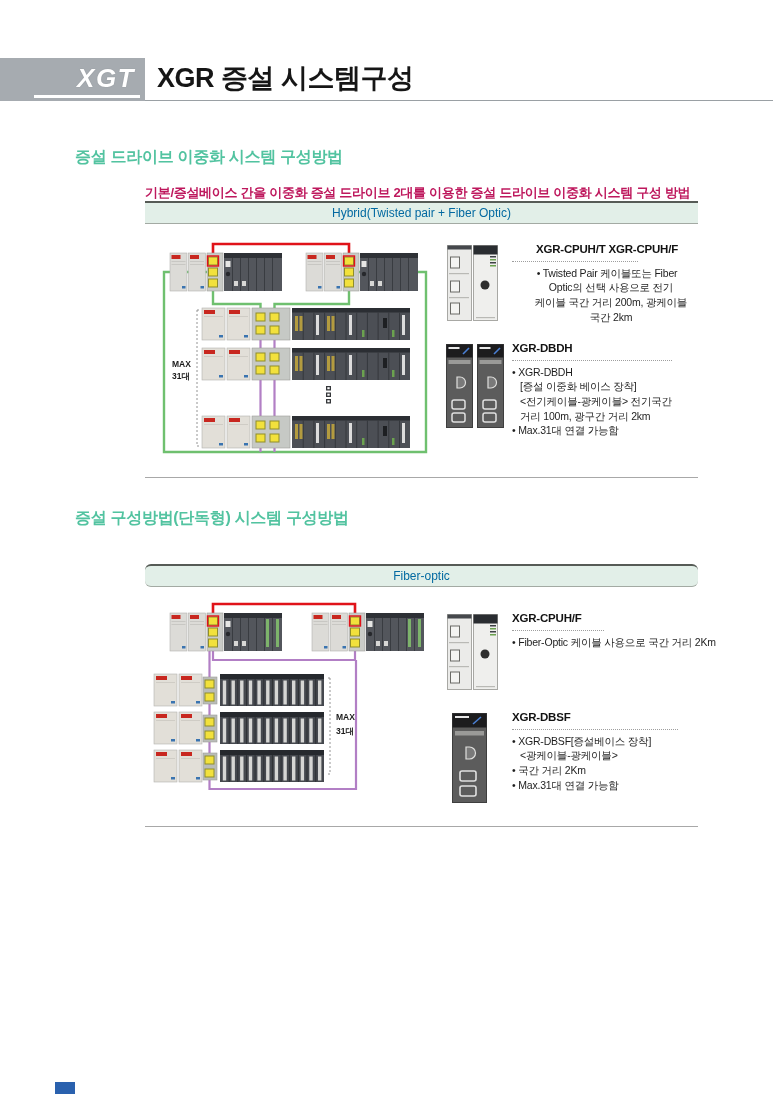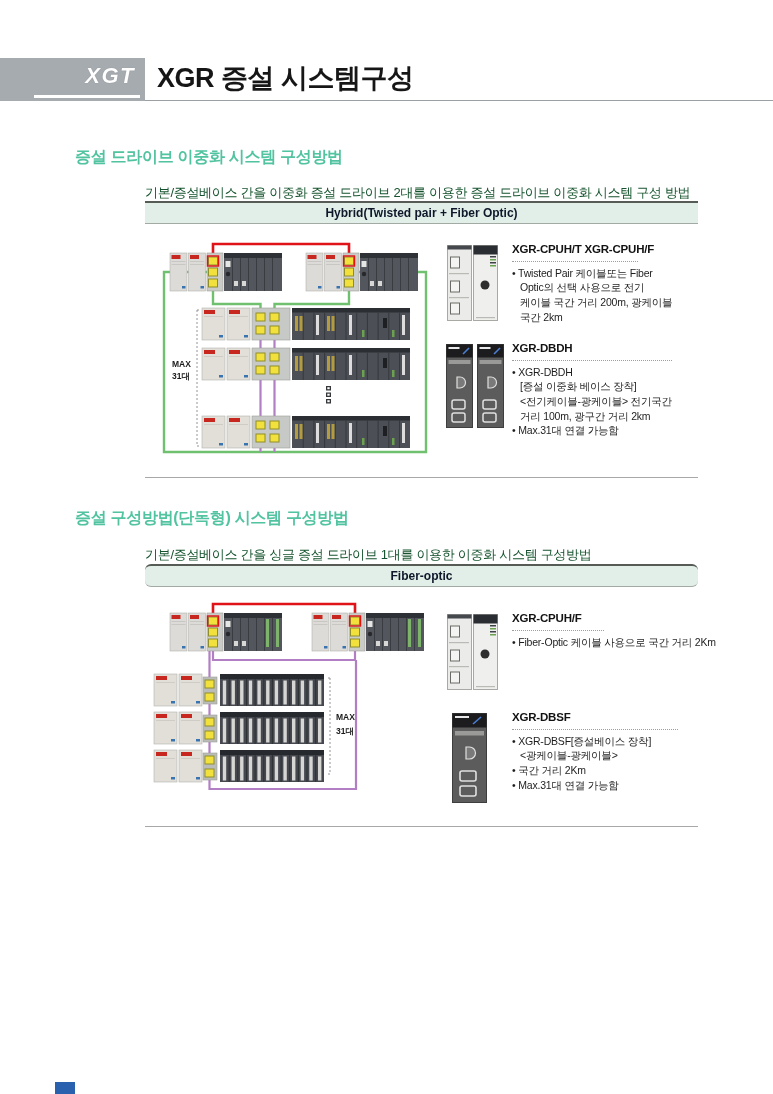--- a/index.html
+++ b/index.html
@@ -3,30 +3,30 @@
 <meta charset="utf-8">
 <style>
   html,body{margin:0;padding:0;background:#fff;}
   #page{position:relative;width:773px;height:1094px;background:#ffffff;
         font-family:"Liberation Sans",sans-serif;overflow:hidden;color:#1a1a1a;}
   .abs{position:absolute;}
 
   
   .logo-badge{left:0;top:58px;width:145px;height:43px;background:#a6abb0;}
   .logo-text{position:absolute;right:10px;top:5px;font-style:italic;font-weight:900;
-             font-size:22px;letter-spacing:1.5px;color:#ffffff;text-shadow:0 0 1px #7d8287;}
+             font-size:26px;letter-spacing:1.5px;color:#ffffff;text-shadow:0 0 1px #7d8287;}
   .logo-underline{position:absolute;left:34px;top:37px;width:106px;height:2.5px;background:#ffffff;}
   .header-rule{left:145px;top:100px;width:628px;height:1px;background:#9aa0a4;}
   .page-title{left:157px;top:60px;font-size:27px;font-weight:600;color:#161616;letter-spacing:-0.5px;}
 
   
   .sec-heading{font-size:16px;font-weight:700;color:#52c3a0;letter-spacing:-0.3px;}
-  .sec-subtitle{font-size:13px;font-weight:400;color:#14532d;letter-spacing:-0.3px;}
+  .sec-subtitle{font-size:13px;font-weight:700;color:#be185d;letter-spacing:-0.3px;}
   .banner{width:553px;height:20px;line-height:20px;background:#e2efe8;text-align:center;
-          font-size:12px;font-weight:700;color:#0f172a;border-top:2px solid #565b56;border-bottom:1px solid #a3aaa3;}
+          font-size:12px;font-weight:400;color:#0369a1;border-top:2px solid #565b56;border-bottom:1px solid #a3aaa3;}
   .divider{width:553px;height:1px;background:#a8a8a8;}
 
   
   .prod-text{line-height:1.35;}
   .prod-title{font-size:11.5px;font-weight:700;color:#121212;letter-spacing:-0.2px;}
   .prod-rule{border-bottom:1px dotted #9e9e9e;height:3px;margin-bottom:4px;}
   .bullet{font-size:10.5px;color:#1e1e1e;line-height:1.4;white-space:pre-line;
           padding-left:8px;text-indent:-8px;letter-spacing:-0.2px;}
 
   svg{display:block;}
@@ -159,21 +159,21 @@
       <rect x="2" y="52" width="20" height="1.2" fill="#b9b9b5"></rect>
     <rect x="26.5" y="0.5" width="24" height="75" fill="#efefed" stroke="#a8a8a4"></rect>
     <rect x="26.5" y="0.5" width="24" height="9" fill="#2a2d31"></rect>
     <rect x="43" y="11" width="6" height="1.5" fill="#3e4145"></rect>
       <rect x="43" y="14" width="6" height="1.5" fill="#6ba24f"></rect>
     <rect x="43" y="17" width="6" height="1.5" fill="#3e4145"></rect>
       <rect x="43" y="20" width="6" height="1.5" fill="#6ba24f"></rect>
     <circle cx="38" cy="40" r="4.5" fill="#2e2e2e"></circle>
     <rect x="29" y="72" width="19" height="1.2" fill="#b9b9b5"></rect>
   </svg>
-  <div class="abs prod-text" style="left:512px;top:242px;width:190px;">
+  <div class="abs prod-text" style="left:512px;top:242px;width:190px;text-align:center;">
     <div class="prod-title">XGR-CPUH/T XGR-CPUH/F</div>
     <div class="prod-rule" style="width:126px;"></div>
     <div class="bullet">• Twisted Pair 케이블또는 Fiber
 Optic의 선택 사용으로 전기
 케이블 국간 거리 200m, 광케이블
 국간 2km</div>
   </div>
 
   <svg class="abs" style="left:446px;top:344px;" width="58" height="84" viewBox="0 0 58 84">
     <g>
@@ -203,21 +203,20 @@
     <div class="bullet">• XGR-DBDH
 [증설 이중화 베이스 장착]
 &lt;전기케이블-광케이블&gt; 전기국간
 거리 100m, 광구간 거리 2km</div>
     <div class="bullet">• Max.31대 연결 가능함</div>
   </div>
 
   <div class="abs divider" style="left:145px;top:477px;"></div>
 
   <div class="abs sec-heading" style="left:75px;top:508px;">증설 구성방법(단독형) 시스템 구성방법</div>
-  <div class="abs sec-subtitle" style="left:145px;top:546px;">기본/증설베이스 간을 싱글 증설 드라이브 1대를 이용한 이중화 시스템 구성방법</div>
   <div class="abs banner" style="left:145px;top:564px;border-radius:6px;">Fiber-optic</div>
 
   <svg class="abs" style="left:150px;top:598px;" width="300" height="212" viewBox="0 0 300 212">
     <defs>
       <g id="exprackB">
         <use href="#powB" x="0" y="0"></use>
           <use href="#powB" x="25" y="0"></use>
         <rect x="49" y="3" width="14" height="27" fill="#b9bcb8" stroke="#9d9d99" stroke-width="0.6"></rect>
         <use href="#port" x="51" y="6"></use>
           <use href="#port" x="51" y="19"></use>

